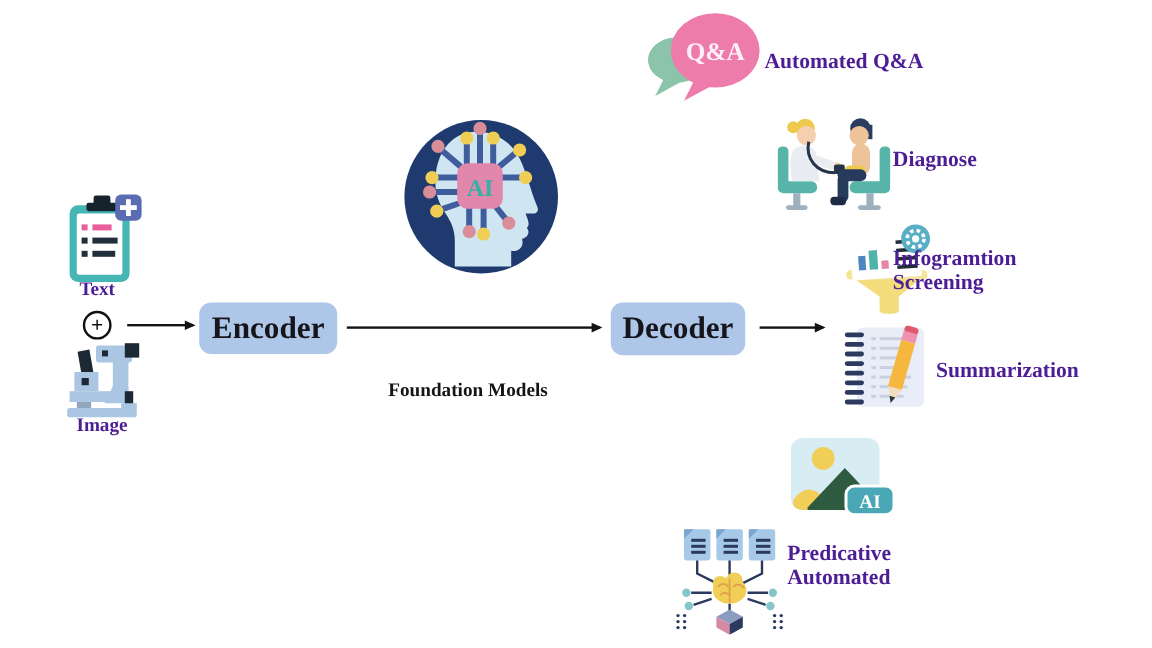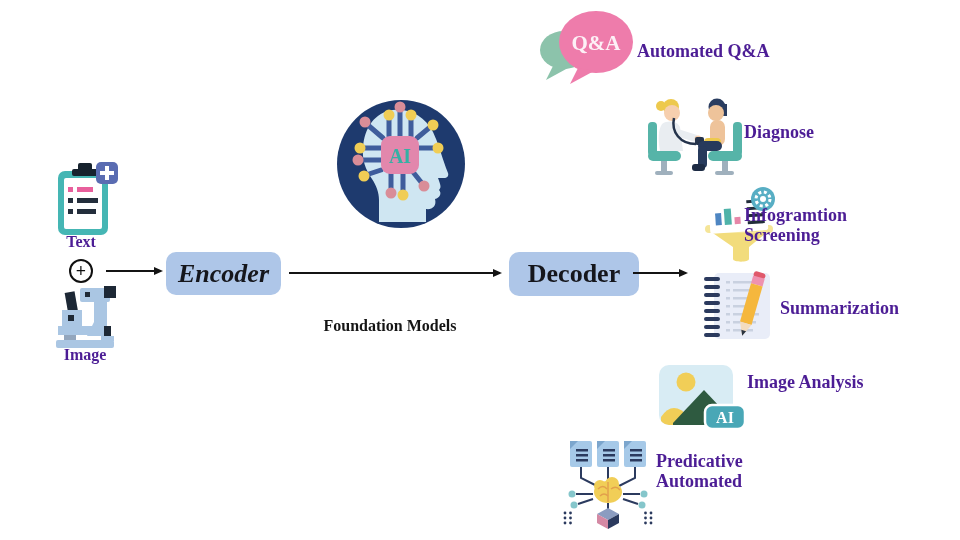--- a/index.html
+++ b/index.html
@@ -62,25 +62,25 @@
       <rect x="12" y="53" width="12" height="8" fill="#93a6bd"></rect>
       <rect x="52" y="44" width="7" height="12" fill="#1d2835"></rect>
       <rect x="49" y="54" width="13" height="5" fill="#aac6e3"></rect>
       <rect x="4" y="58" width="58" height="8" rx="2" fill="#aac6e3"></rect>
     </svg>
   </div>
   <div class="lbl in-lbl" style="left:46px;top:346px;width:78px;">Image</div>
 
   <div class="arrow" style="left:106px;top:270px;width:55px;"></div>
 
-  <div class="box" style="left:166px;top:252px;width:115px;height:43px;font-style:italic;">Encoder</div>
+  <div class="box" style="left:166px;top:252px;width:115px;height:43px;">Encoder</div>
 
   <div class="arrow" style="left:289px;top:272px;width:211px;"></div>
 
-  <div class="box" style="left:509px;top:252px;width:130px;height:44px;">Decoder</div>
+  <div class="box" style="left:509px;top:252px;width:112px;height:44px;">Decoder</div>
 
   <div class="arrow" style="left:633px;top:272px;width:53px;"></div>
 
   <div class="caption" style="left:289px;top:317px;width:202px;">Foundation Models</div>
 
   <div class="ic" style="left:333px;top:96px;">
     <svg width="136" height="136" viewBox="0 0 136 136">
       <circle cx="68" cy="68" r="64" fill="#1e3a6e"></circle>
       <path d="M60 14 C76 12 92 20 100 36 C105 46 108 58 113 72 L115 77 C116 80 114 82 111 82 L105 82
                C107 88 109 91 106 94 C109 97 107 102 102 103 C104 110 99 114 93 113 L93 126 L46 126 L46 104
@@ -230,21 +230,20 @@
       <rect x="0" y="0" width="74" height="60" rx="10" fill="#d8ecf4"></rect>
       <g clip-path="url(#imgclip)">
         <circle cx="27" cy="17" r="9.5" fill="#f1ce57"></circle>
         <path d="M2 52 Q14 34 30 52 L30 60 L2 60 Z" fill="#f1ce57"></path>
         <path d="M14 58 L45 25 L76 58 L76 60 L14 60 Z" fill="#2e5a40"></path>
       </g>
       <rect x="46" y="40" width="40" height="24" rx="7" fill="#49a7b6" stroke="#ffffff" stroke-width="2.5"></rect>
       <text x="66" y="58" text-anchor="middle" font-size="16" fill="#ffffff">AI</text>
     </svg>
   </div>
-  <div class="lbl" style="left:747px;top:373px;">Image Analysis</div>
 
   <div class="ic" style="left:562px;top:437px;">
     <svg width="92" height="92" viewBox="0 0 92 92">
       <g>
         <rect x="8" y="4" width="22" height="26" rx="2" fill="#a6c9e8"></rect>
         <path d="M8 4 L16 4 L8 12 Z" fill="#7ca6cd"></path>
         <rect x="14" y="12" width="12" height="2.5" fill="#2b3a5e"></rect>
         <rect x="14" y="17" width="12" height="2.5" fill="#2b3a5e"></rect>
         <rect x="14" y="22" width="12" height="2.5" fill="#2b3a5e"></rect>
         <rect x="35" y="4" width="22" height="26" rx="2" fill="#a6c9e8"></rect>

